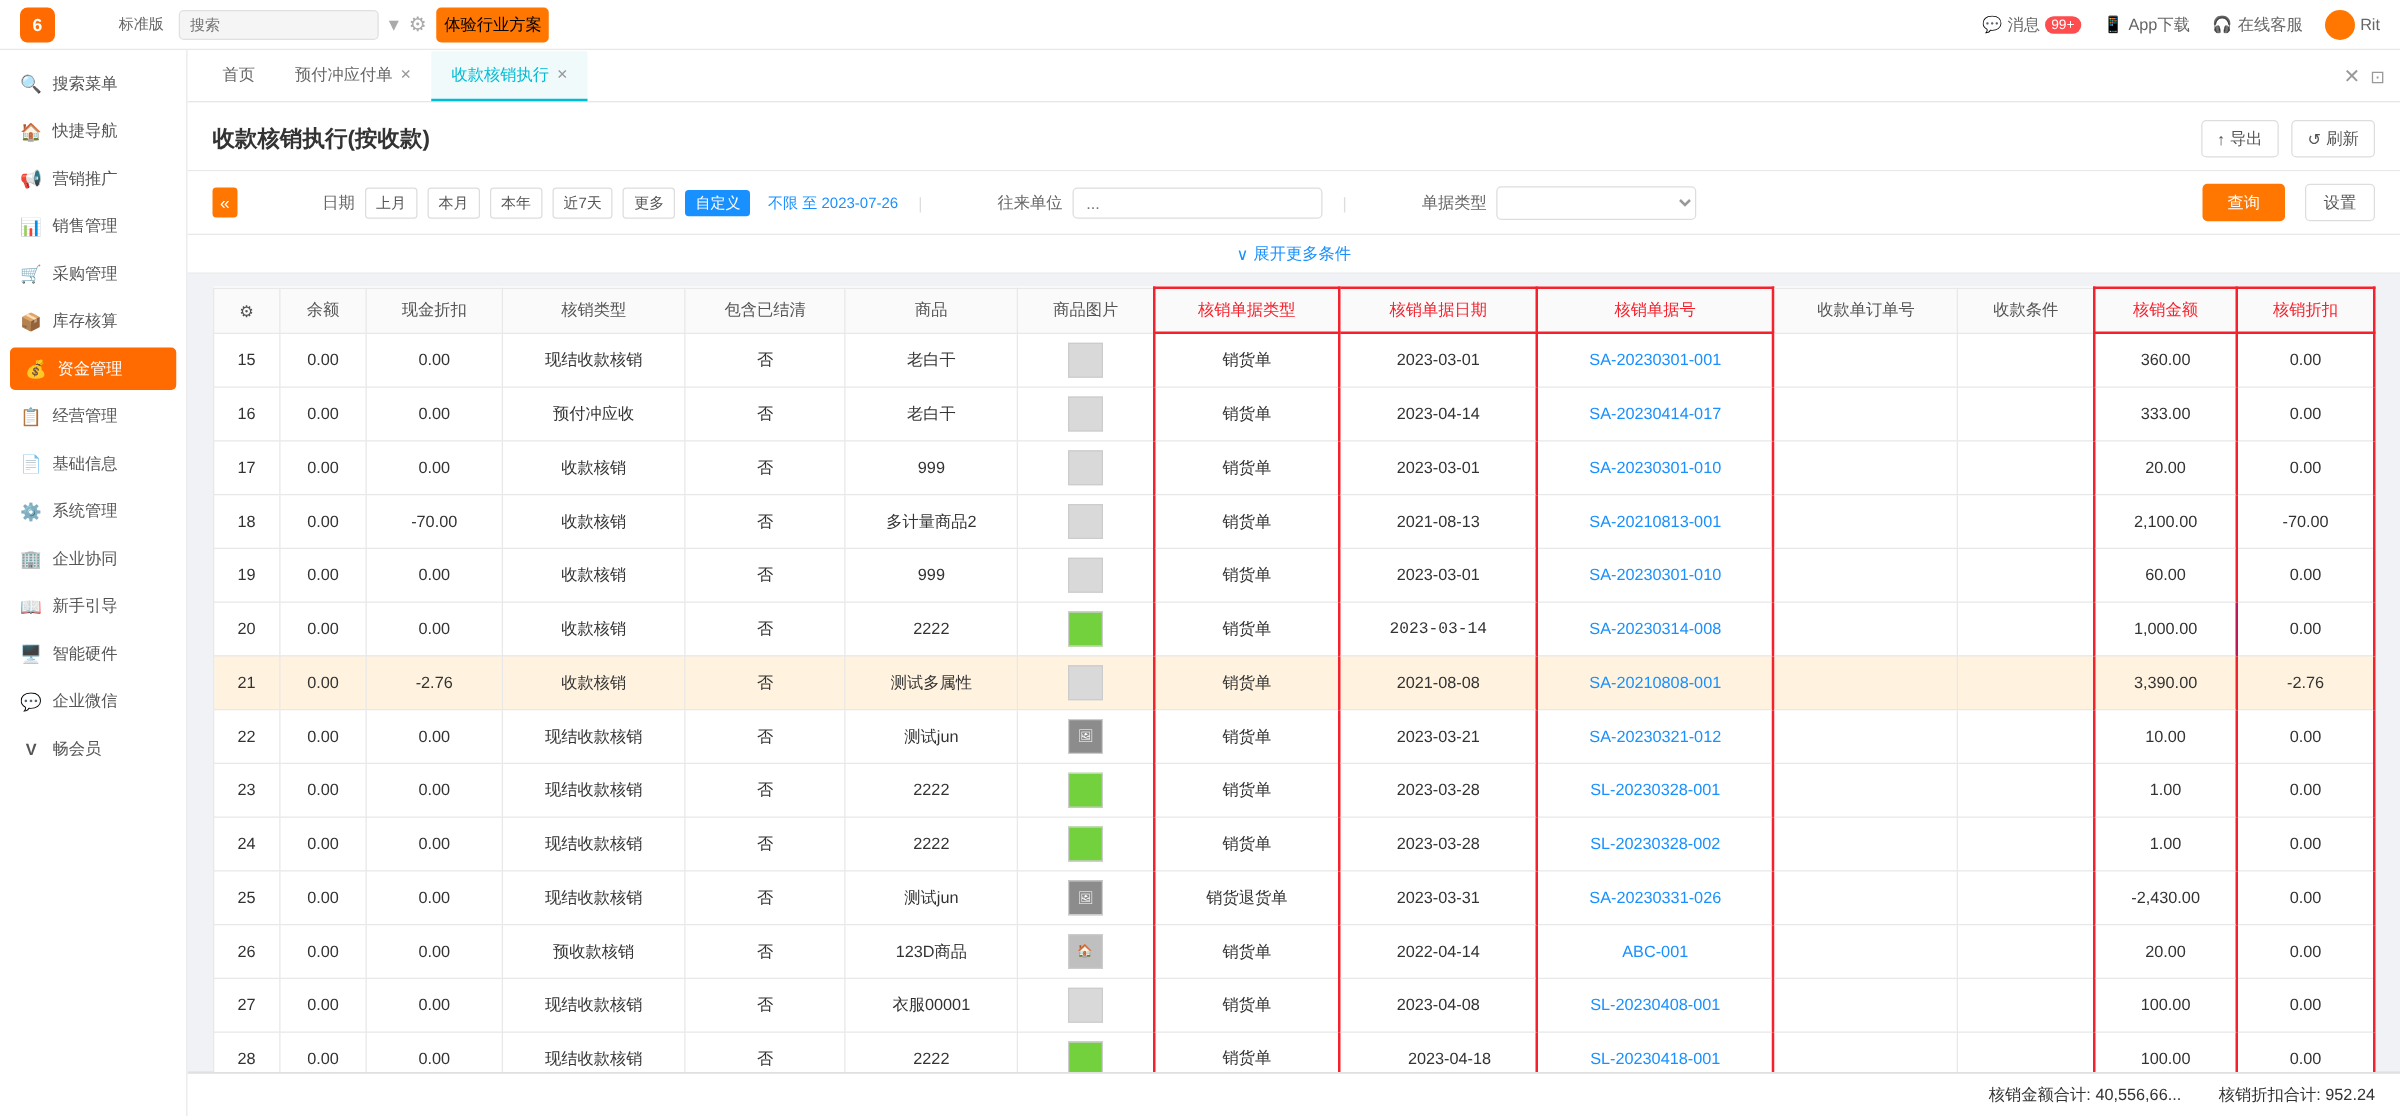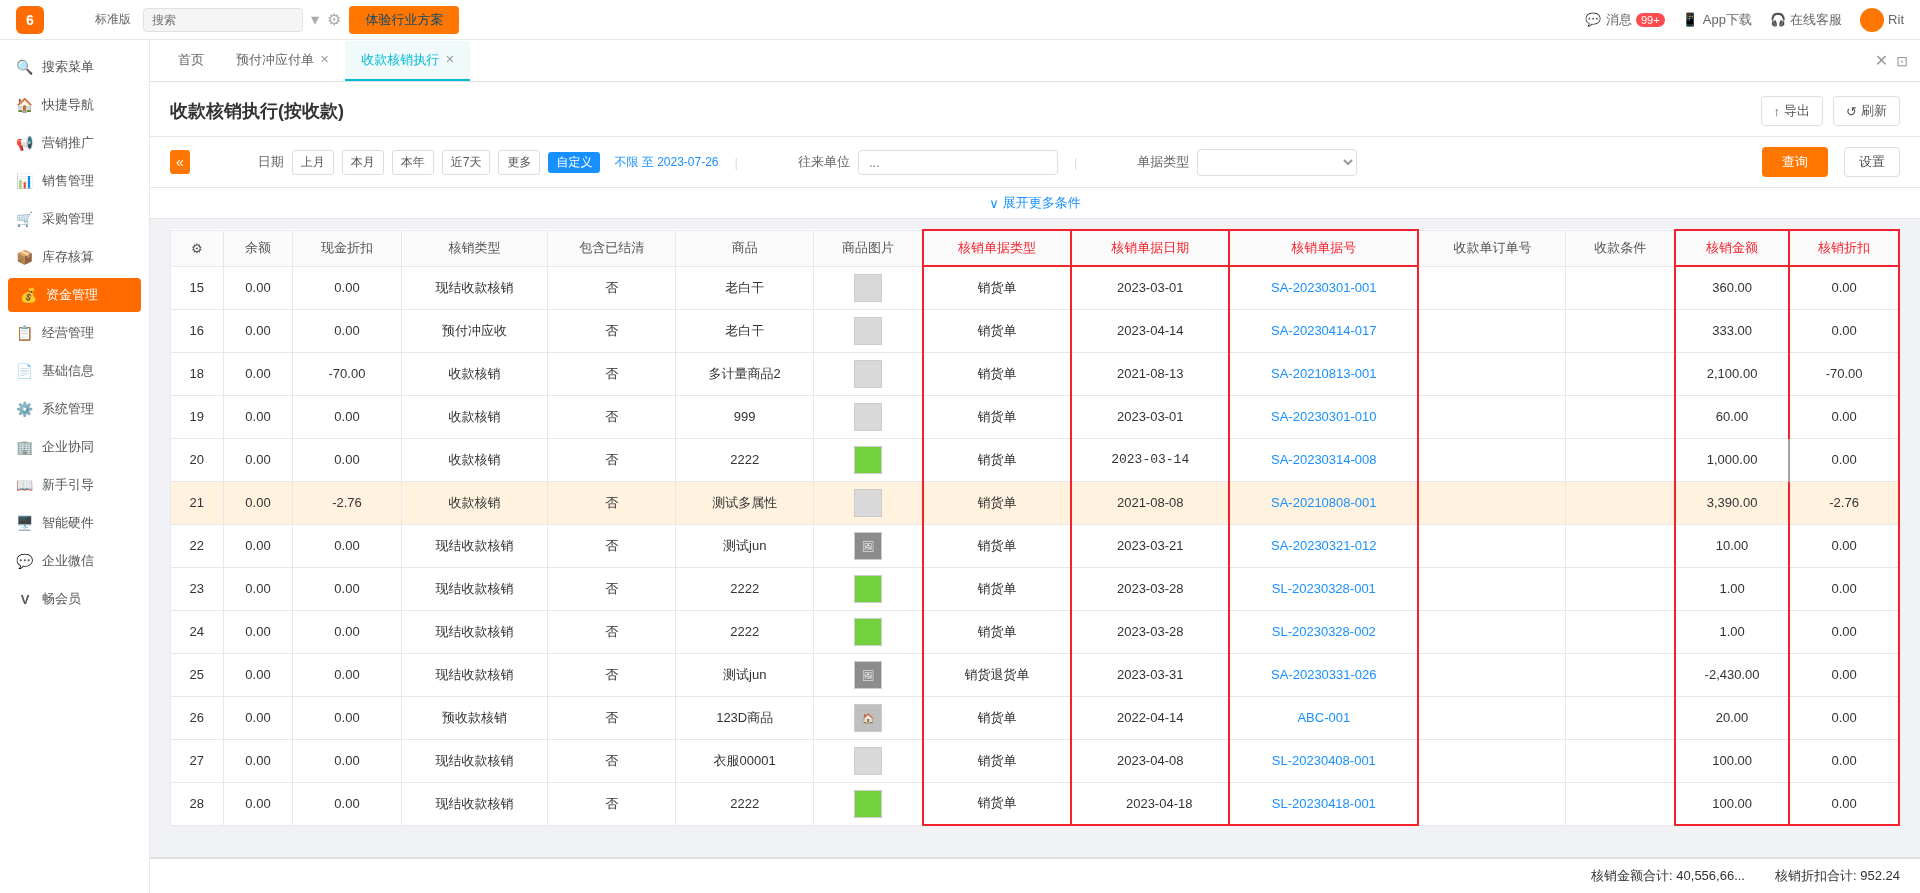--- a/index.html
+++ b/index.html
@@ -5,21 +5,21 @@
     * { box-sizing: border-box; margin: 0; padding: 0; }
     body { font-family: 'Microsoft YaHei', Arial, sans-serif; font-size: 13px; background: #f0f2f5; color: #333; width: 1920px; height: 893px; overflow: hidden; }
 
     
     .top-bar { height: 40px; background: #fff; display: flex; align-items: center; padding: 0 16px; border-bottom: 1px solid #e8e8e8; justify-content: space-between; }
     .top-bar-left { display: flex; align-items: center; gap: 12px; }
     .top-bar-logo { display: flex; align-items: center; gap: 6px; }
     .logo-icon { width: 28px; height: 28px; background: #ff6b00; border-radius: 6px; display: flex; align-items: center; justify-content: center; color: white; font-weight: bold; font-size: 14px; }
     .logo-text { font-size: 12px; color: #666; margin-left: 45px; }
     .top-bar-input { background: #f5f5f5; border: 1px solid #e0e0e0; border-radius: 4px; padding: 4px 28px 4px 8px; font-size: 12px; color: #999; width: 160px; position: relative; }
-    .top-bar-btn { background: #ff7600; color: #0c4a6e; border: none; border-radius: 4px; padding: 5px 16px; font-size: 13px; cursor: pointer; }
+    .top-bar-btn { background: #ff7600; color: #000000; border: none; border-radius: 4px; padding: 5px 6px; font-size: 13px; cursor: pointer; }
     .top-bar-right { display: flex; align-items: center; gap: 18px; color: #666; font-size: 13px; }
     .badge { background: #ff4d4f; color: white; border-radius: 10px; padding: 1px 5px; font-size: 11px; }
 
     
     .layout { display: flex; height: calc(893px - 40px); }
     .sidebar { width: 150px; background: #fff; border-right: 1px solid #e8e8e8; display: flex; flex-direction: column; padding: 8px 0; }
     .sidebar-item { display: flex; align-items: center; gap: 8px; padding: 10px 16px; cursor: pointer; color: #555; font-size: 13px; }
     .sidebar-item.active { background: #ff6b00; color: white; border-radius: 4px; margin: 2px 8px; padding: 8px 12px; }
     .sidebar-icon { width: 18px; height: 18px; display: flex; align-items: center; justify-content: center; font-size: 14px; }
 
@@ -293,20 +293,36 @@
     <td><span style="display:inline-block;width:28px;height:28px;background:#d9d9d9;border:1px solid #ccc;vertical-align:middle;"></span></td>
     <td style="border-left:2px solid #f5222d;border-right:2px solid #f5222d;">销货单</td>
     <td style="border-left:2px solid #f5222d;border-right:2px solid #f5222d;">2023-04-14</td>
     <td style="border-left:2px solid #f5222d;border-right:2px solid #f5222d;"><a href="#" class="link-text">SA-20230414-017</a></td>
     <td></td>
     <td></td>
     <td style="border-left:2px solid #f5222d;border-right:2px solid #f5222d;" class="">333.00</td>
     <td style="border-left:2px solid #f5222d;border-right:2px solid #f5222d;" class="">0.00</td>
   </tr>
             <tr>
+    <td>17</td>
+    <td>0.00</td>
+    <td class="">0.00</td>
+    <td>收款核销</td>
+    <td>否</td>
+    <td>999</td>
+    <td><span style="display:inline-block;width:28px;height:28px;background:#d9d9d9;border:1px solid #ccc;vertical-align:middle;"></span></td>
+    <td style="border-left:2px solid #f5222d;border-right:2px solid #f5222d;">销货单</td>
+    <td style="border-left:2px solid #f5222d;border-right:2px solid #f5222d;">2023-03-01</td>
+    <td style="border-left:2px solid #f5222d;border-right:2px solid #f5222d;"><a href="#" class="link-text">SA-20230301-010</a></td>
+    <td></td>
+    <td></td>
+    <td style="border-left:2px solid #f5222d;border-right:2px solid #f5222d;" class="">20.00</td>
+    <td style="border-left:2px solid #f5222d;border-right:2px solid #f5222d;" class="">0.00</td>
+  </tr>
+            <tr>
     <td>18</td>
     <td>0.00</td>
     <td class="red-text">-70.00</td>
     <td>收款核销</td>
     <td>否</td>
     <td>多计量商品2</td>
     <td><span style="display:inline-block;width:28px;height:28px;background:#d9d9d9;border:1px solid #ccc;vertical-align:middle;"></span></td>
     <td style="border-left:2px solid #f5222d;border-right:2px solid #f5222d;">销货单</td>
     <td style="border-left:2px solid #f5222d;border-right:2px solid #f5222d;">2021-08-13</td>
     <td style="border-left:2px solid #f5222d;border-right:2px solid #f5222d;"><a href="#" class="link-text">SA-20210813-001</a></td>
@@ -337,21 +353,21 @@
     <td class="">0.00</td>
     <td>收款核销</td>
     <td>否</td>
     <td>2222</td>
     <td><span style="display:inline-block;width:28px;height:28px;background:#73d13d;border:1px solid #ccc;vertical-align:middle;"></span></td>
     <td style="border-left:2px solid #f5222d;border-right:2px solid #f5222d;">销货单</td>
     <td style="border-left:2px solid #f5222d;border-right:2px solid #f5222d;font-family:Liberation Mono, monospace;">2023-03-14</td>
     <td style="border-left:2px solid #f5222d;border-right:2px solid #f5222d;"><a href="#" class="link-text">SA-20230314-008</a></td>
     <td></td>
     <td></td>
-    <td style="border-left:2px solid #f5222d;border-right:2px solid #a3a3a3;margin-top:16px;" class="">1,000.00</td>
+    <td style="border-left:2px solid #f5222d;border-right:2px solid #be185d;margin-top:16px;" class="">1,000.00</td>
     <td style="border-left:2px solid #f5222d;border-right:2px solid #f5222d;" class="">0.00</td>
   </tr>
             <tr class="highlighted">
     <td>21</td>
     <td>0.00</td>
     <td class="red-text">-2.76</td>
     <td>收款核销</td>
     <td>否</td>
     <td>测试多属性</td>
     <td><span style="display:inline-block;width:28px;height:28px;background:#d9d9d9;border:1px solid #ccc;vertical-align:middle;"></span></td>

